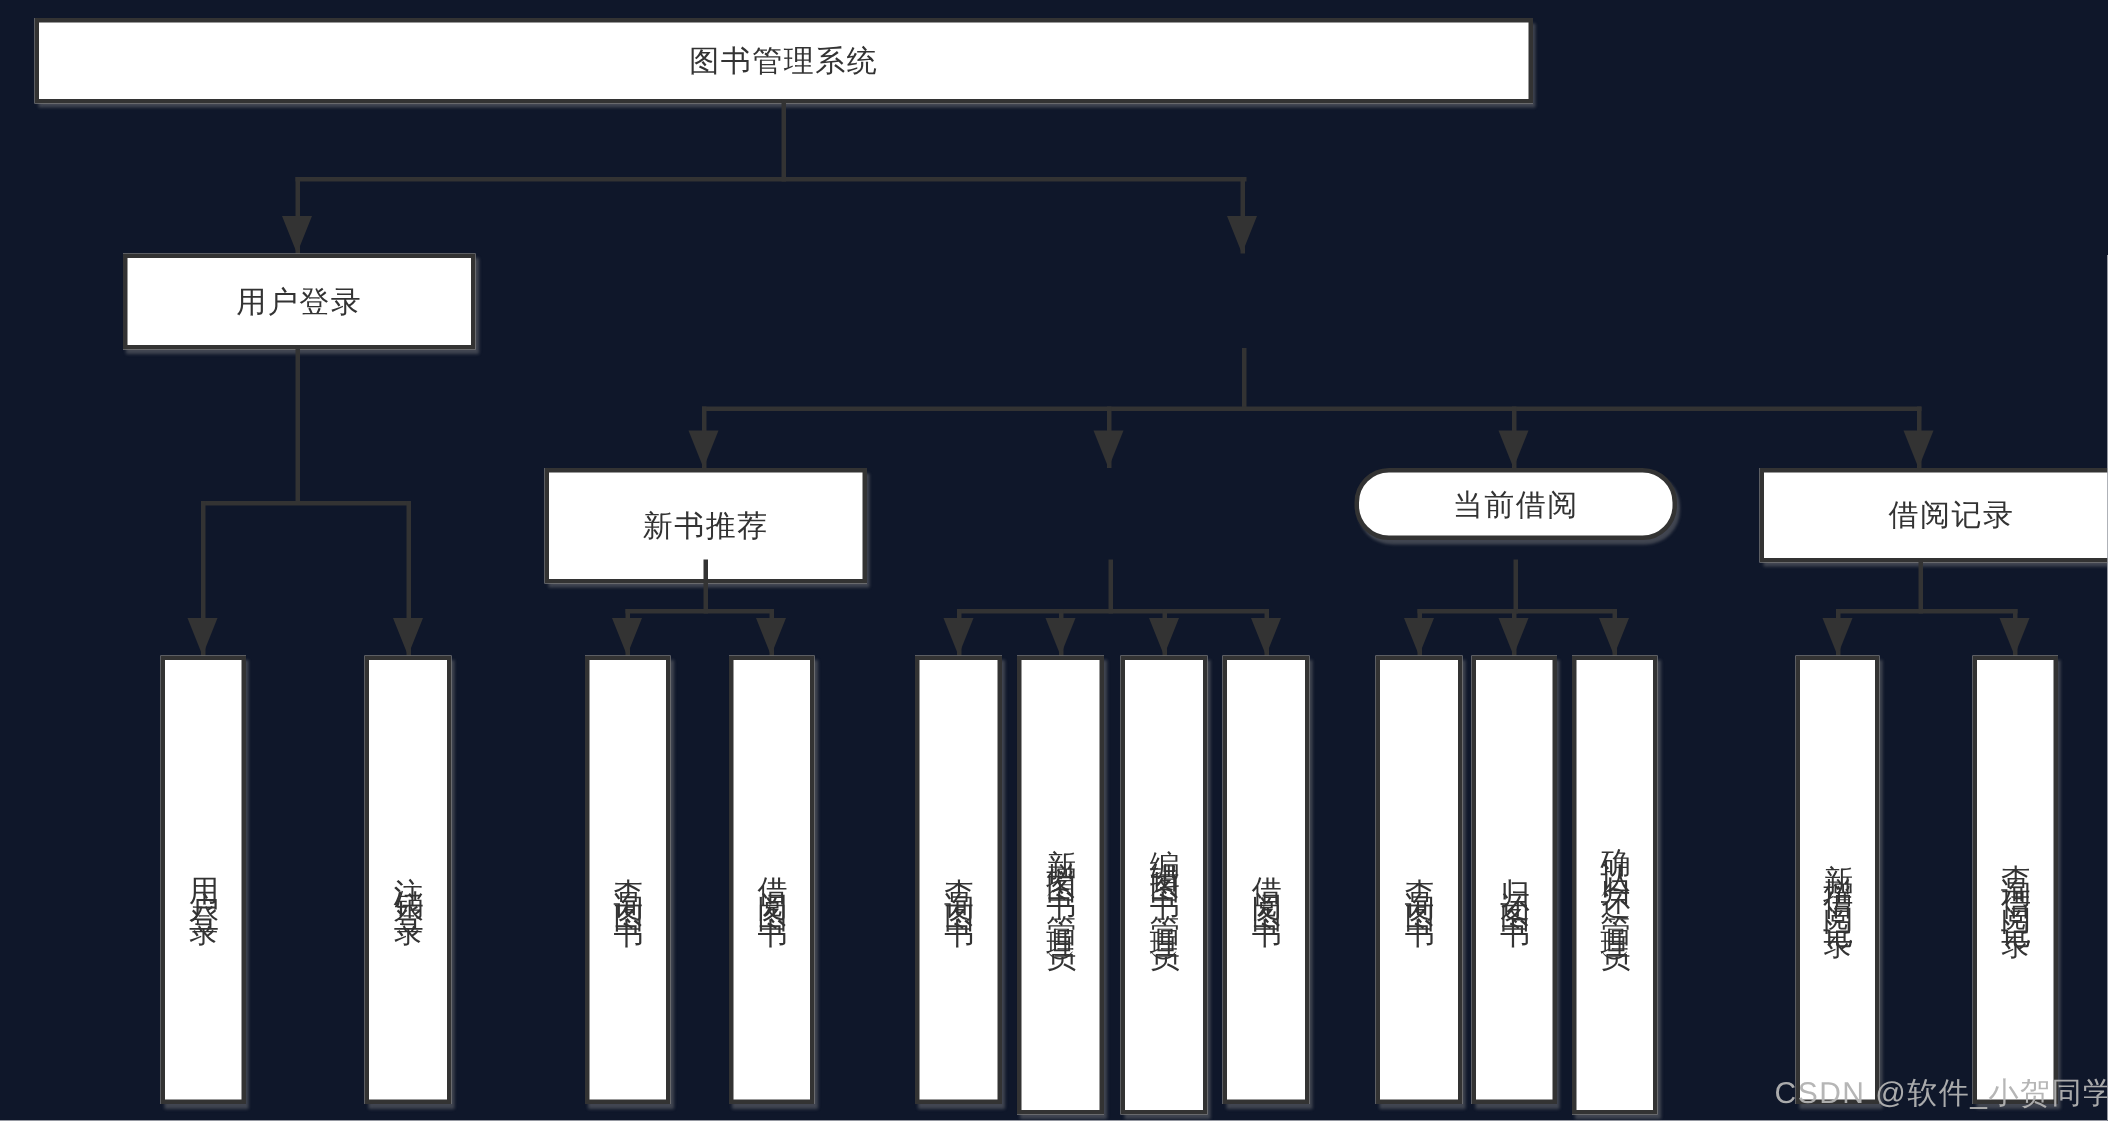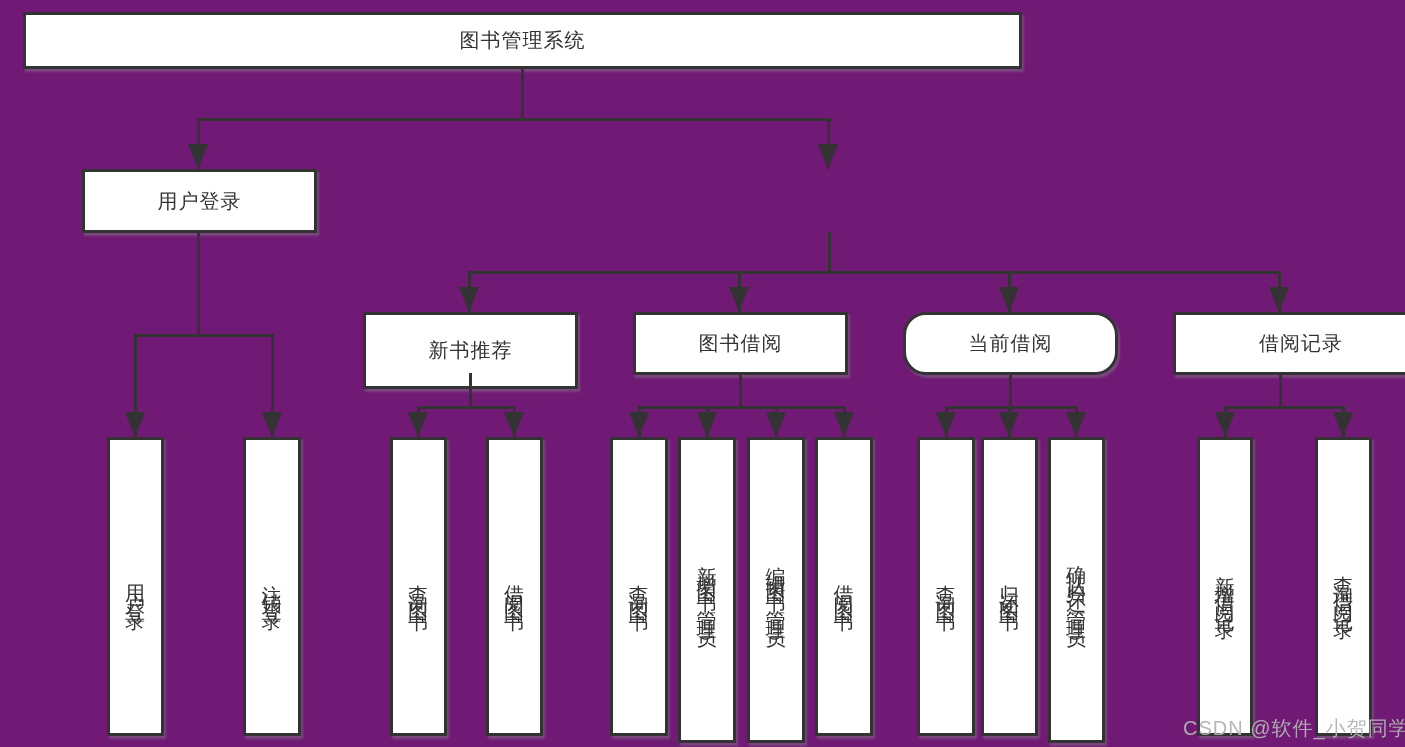--- a/index.html
+++ b/index.html
@@ -5,21 +5,21 @@
   html, body {
     margin: 0;
     padding: 0;
     background: #ffffff;
     font-family: "Liberation Sans", "DejaVu Sans", sans-serif;
   }
   .canvas {
     position: relative;
     width: 1405px;
     height: 747px;
-    background: #701a75;
+    background: #0f172a;
     overflow: hidden;
   }
   
   .box {
     position: absolute;
     box-sizing: border-box;
     background: #ffffff;
     border: 3px solid #333333;
     display: flex;
     align-items: center;
@@ -91,24 +91,21 @@
   <div class="vl" style="left:828px; top:232px; height:41px;"></div>
   <div class="hl" style="left:468px; top:271px; width:813px;"></div>
   <div class="drop" style="left:468px; top:271px; height:41px;"></div>
   <div class="drop" style="left:738px; top:271px; height:41px;"></div>
   <div class="drop" style="left:1008px; top:271px; height:41px;"></div>
   <div class="drop" style="left:1278px; top:271px; height:41px;"></div>
 
   <div class="box" style="left:363px; top:312px; width:215px; height:77px;">
     <span class="lbl">新书推荐</span>
   </div>
-  <div class="box" style="left:633px; top:312px; width:215px; height:63px;">
-    <span class="lbl">图书借阅</span>
-  </div>
-  <div class="box" style="left:903px; top:312px; width:215px; height:63px;border-radius:23px;">
+  <div class="box" style="left:903px; top:312px; width:215px; height:48px;border-radius:23px;">
     <span class="lbl">当前借阅</span>
   </div>
   <div class="box" style="left:1173px; top:312px; width:256px; height:63px;">
     <span class="lbl">借阅记录</span>
   </div>
 
   <div class="vl" style="left:469px; top:373px; height:36px;"></div>
   <div class="hl" style="left:417px; top:406px; width:99px;"></div>
   <div class="drop" style="left:417px; top:406px; height:31px;"></div>
   <div class="drop" style="left:513px; top:406px; height:31px;"></div>

